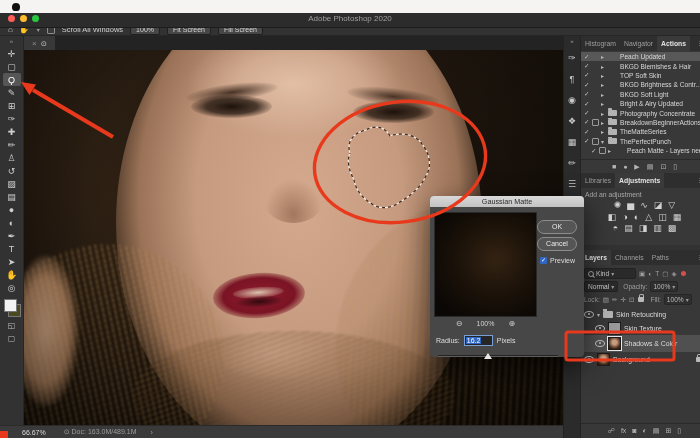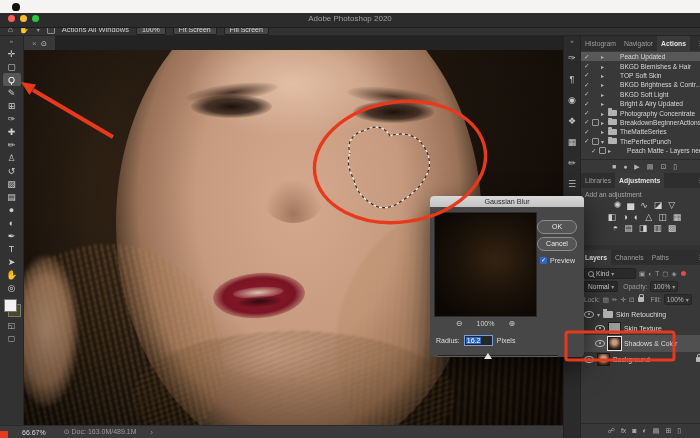--- a/index.html
+++ b/index.html
@@ -231,21 +231,21 @@
       <span class="lt-grn"></span>
     </div>
     <div class="wtitle">Adobe Photoshop 2020</div>
   </div>
 
   <div class="optbar">
     <span class="opt-ic">⌂</span>
     <span class="opt-ic">✋</span>
     <span class="caret">▾</span>
     <span class="optcheck"></span>
-    <span>Actions All Windows</span>
+    <span>Scroll All Windows</span>
     <span class="optbtn">100%</span>
     <span class="optbtn">Fit Screen</span>
     <span class="optbtn">Fill Screen</span>
   </div>
 
   <div class="tabbar">
     <div class="doctab">
       <span class="x">×</span>
       <span>⊙</span>
     </div>
@@ -596,21 +596,21 @@
             <span>▤</span>
             <span>⊞</span>
             <span>▯</span>
           </span>
       </div>
 
     </div>
   </div>
 
   <div class="dialog">
-    <div class="dlg-title">Gaussian Blur</div>
+    <div class="dlg-title">Gaussian Matte</div>
     <div class="dlg-body">
       <div class="dlg-preview"></div>
       <div class="dlg-zoomrow">
         <span class="zi">⊖</span>
         <span>100%</span>
         <span class="zi">⊕</span>
       </div>
       <div class="dlg-ok">OK</div>
       <div class="dlg-cancel">Cancel</div>
       <div class="dlg-prev">

